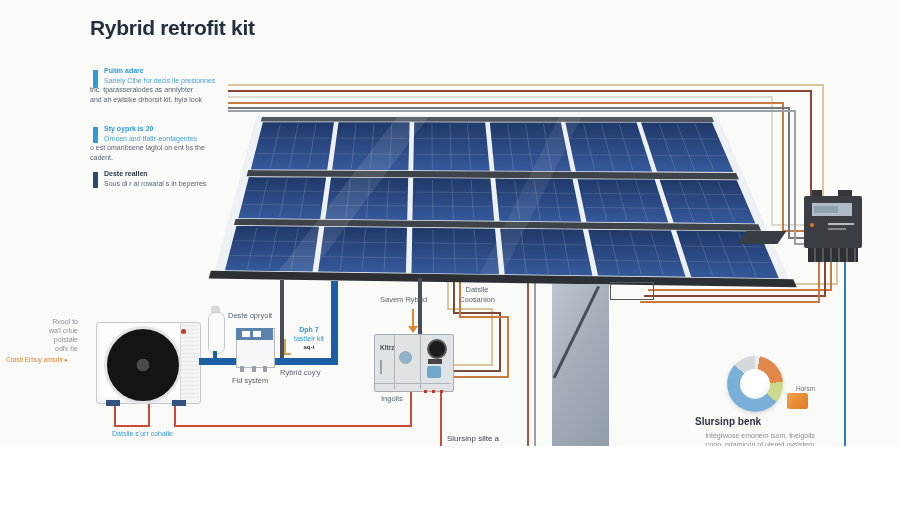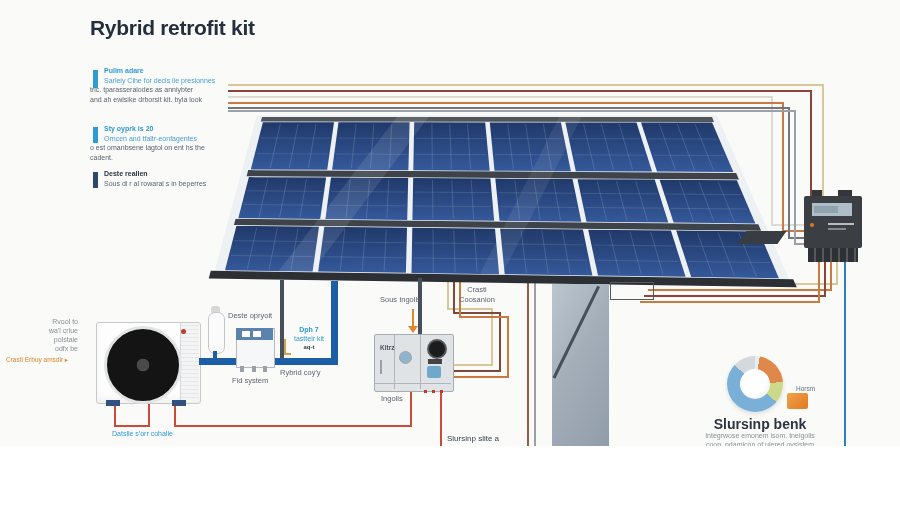--- a/index.html
+++ b/index.html
@@ -246,25 +246,25 @@
   <div class="lbl lab" style="left:232px;top:376px;">Fid system</div>
 
   <div class="ab lab" style="left:286px;top:325px;width:46px;text-align:center;font-size:7px;color:#2e9bd6;line-height:9px;">
     <span style="display:block;font-weight:bold;">Dph 7</span>
     <span style="display:block;">tastteir kit</span>
     <span style="display:block;color:#3a3f46;font-weight:bold;font-size:6px;">aq-t</span>
   </div>
   <div class="dev" style="left:284px;top:339px;width:5px;height:14px;border-left:2px solid #d4a050;border-bottom:2px solid #d4a050;"></div>
   <div class="lbl lab" style="left:280px;top:368px;">Rybrid coy'y</div>
 
-  <div class="lbl lab" style="left:380px;top:295px;">Sous Ingolis</div>
+  <div class="lbl lab" style="left:380px;top:295px;">Savem Rybrid</div>
   <div class="dev" style="left:412px;top:309px;width:2px;height:17px;background:#e0862e;"></div>
   <div class="dev" style="left:408px;top:326px;width:0;height:0;border-left:5px solid transparent;border-right:5px solid transparent;border-top:7px solid #e0862e;"></div>
   <div class="ab lab" style="left:446px;top:285px;width:62px;text-align:center;font-size:7.5px;color:#5a6470;line-height:10px;">
-    <span style="display:block;">Crasti</span>
+    <span style="display:block;">Datslle</span>
     <span style="display:block;">Coosanion</span>
   </div>
 
   <div class="dev" style="left:374px;top:334px;width:78px;height:56px;background:#dfe3e5;border:1px solid #a8adb2;border-radius:2px;"></div>
   <div class="dev" style="left:394px;top:335px;width:1px;height:54px;background:#b0b5ba;"></div>
   <div class="dev" style="left:420px;top:335px;width:1px;height:54px;background:#b0b5ba;"></div>
   <div class="ab lab" style="left:380px;top:344px;font-size:6.5px;color:#4c5258;font-weight:bold;">Kltrz</div>
   <div class="dev" style="left:427px;top:339px;width:16px;height:16px;border-radius:50%;background:#1c1c1c;border:2px solid #55595e;"></div>
   <div class="dev" style="left:428px;top:359px;width:14px;height:5px;background:#444;"></div>
   <div class="dev" style="left:427px;top:366px;width:14px;height:12px;background:#6fa8cc;border-radius:2px;"></div>
@@ -300,19 +300,19 @@
   <div class="wire" style="left:440px;top:392px;width:2px;height:58px;background:#cc4a38;"></div>
   <div class="wire" style="left:440px;top:448px;width:96px;height:2px;background:#cc4a38;"></div>
 
   <div class="ab lab" style="left:112px;top:430px;font-size:7px;color:#2e9bd6;">Datslle s'orr cohalle</div>
   <div class="ab lab" style="left:447px;top:434px;font-size:8px;color:#3a424c;">Slursinp slite a</div>
 
   <div class="dev" style="left:727px;top:356px;width:56px;height:56px;border-radius:50%;background:conic-gradient(#e9edf0 0 10deg,#e0874a 10deg 86deg,#ccd88a 86deg 130deg,#7ab0d8 130deg 313deg,#d3d9dd 313deg 360deg);box-shadow:0 2px 4px rgba(0,0,0,.12);"></div>
   <div class="dev" style="left:740px;top:369px;width:30px;height:30px;border-radius:50%;background:radial-gradient(circle at 40% 35%,#ffffff 55%,#dfe3e6 100%);"></div>
   <div class="ab lab" style="left:796px;top:385px;font-size:6.5px;color:#6a7076;">Horsm</div>
   <div class="dev" style="left:787px;top:393px;width:21px;height:16px;border-radius:2px;background:linear-gradient(135deg,#f0a24c 0%,#e07a20 100%);"></div>
-  <div class="ab lab" style="left:695px;top:416px;width:130px;text-align:center;font-size:14px;font-weight:bold;color:#2b3440;">Slursinp benk</div>
+  <div class="ab lab" style="left:695px;top:416px;width:130px;text-align:left;font-size:10px;font-weight:bold;color:#2b3440;">Slursinp benk</div>
   <div class="ab lab" style="left:685px;top:431px;width:150px;text-align:center;font-size:7px;color:#8a9097;line-height:9px;">
     <span style="display:block;">Integrwose emonem isom. tneigoils</span>
     <span style="display:block;">coon. ndamicon of ulered oysistem</span>
   </div>
 
 </div>
 
 </body></html>

